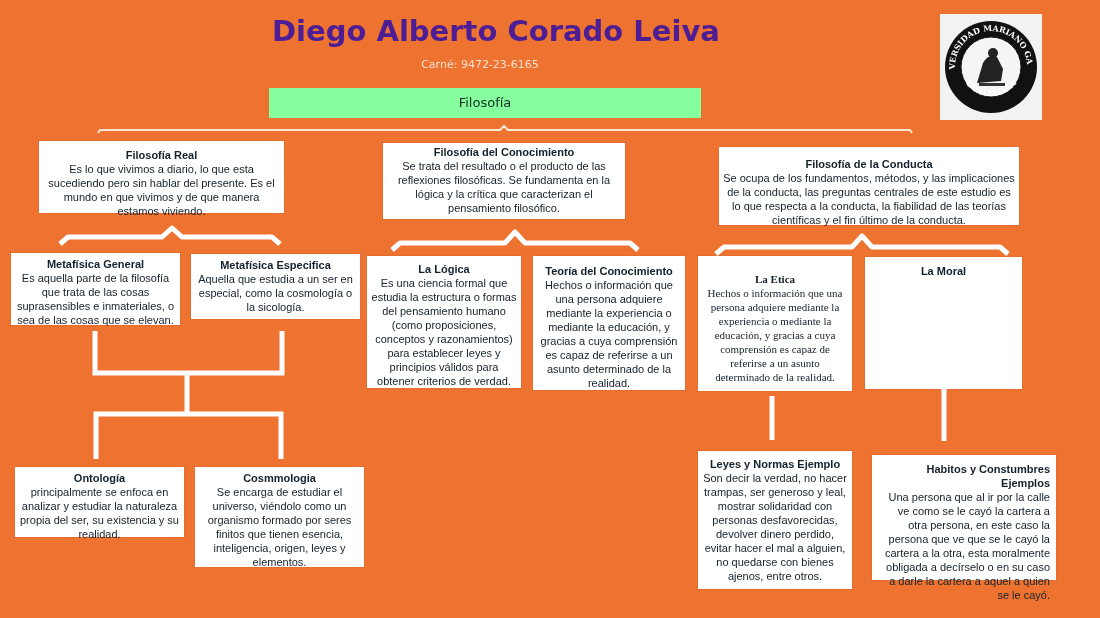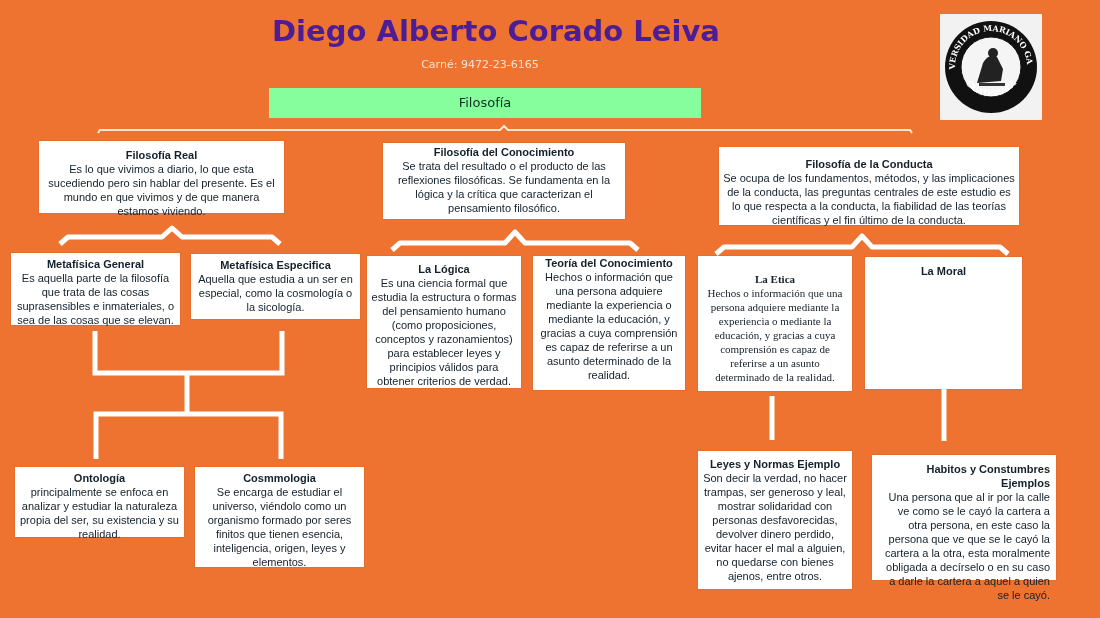--- a/index.html
+++ b/index.html
@@ -101,21 +101,21 @@
   <span>Es  aquella parte de la filosofía que trata de las cosas suprasensibles e inmateriales, o sea de las cosas que se elevan.</span>
 </div>
 <div class="box" style="left:191px; top:254px; width:169px; height:65px; ">
   <span class="h">Metafísica Especifica</span>
   <span>Aquella que estudia a un ser en especial, como la cosmología o la sicología.</span>
 </div>
 <div class="box" style="left:367px; top:256px; width:154px; height:132px; padding-top:6px;">
   <span class="h">La Lógica</span>
   <span>Es una ciencia formal que estudia la estructura o formas del pensamiento humano (como proposiciones, conceptos y razonamientos) para establecer leyes y principios válidos para obtener criterios de verdad.</span>
 </div>
-<div class="box" style="left:533px; top:256px; width:152px; height:134px; padding-top:0;">
+<div class="box" style="left:533px; top:256px; width:152px; height:134px; padding-top:8px;">
   <span class="h">Teoría del Conocimiento</span>
   <span>Hechos o información que una persona adquiere mediante la experiencia o mediante la educación, y gracias a cuya comprensión es capaz de referirse a un asunto determinado de la realidad.</span>
 </div>
 <div class="box" style="left:698px; top:256px; width:154px; height:135px; padding-top:16px;font-family:Liberation Serif, serif;">
   <span class="h">La Etica</span>
   <span>Hechos o información que una persona adquiere mediante la experiencia o mediante la educación, y gracias a cuya comprensión es capaz de referirse a un asunto determinado de la realidad.</span>
 </div>
 <div class="box" style="left:865px; top:257px; width:157px; height:132px; padding-top:7px;">
   <span class="h">La Moral</span>
 </div>

